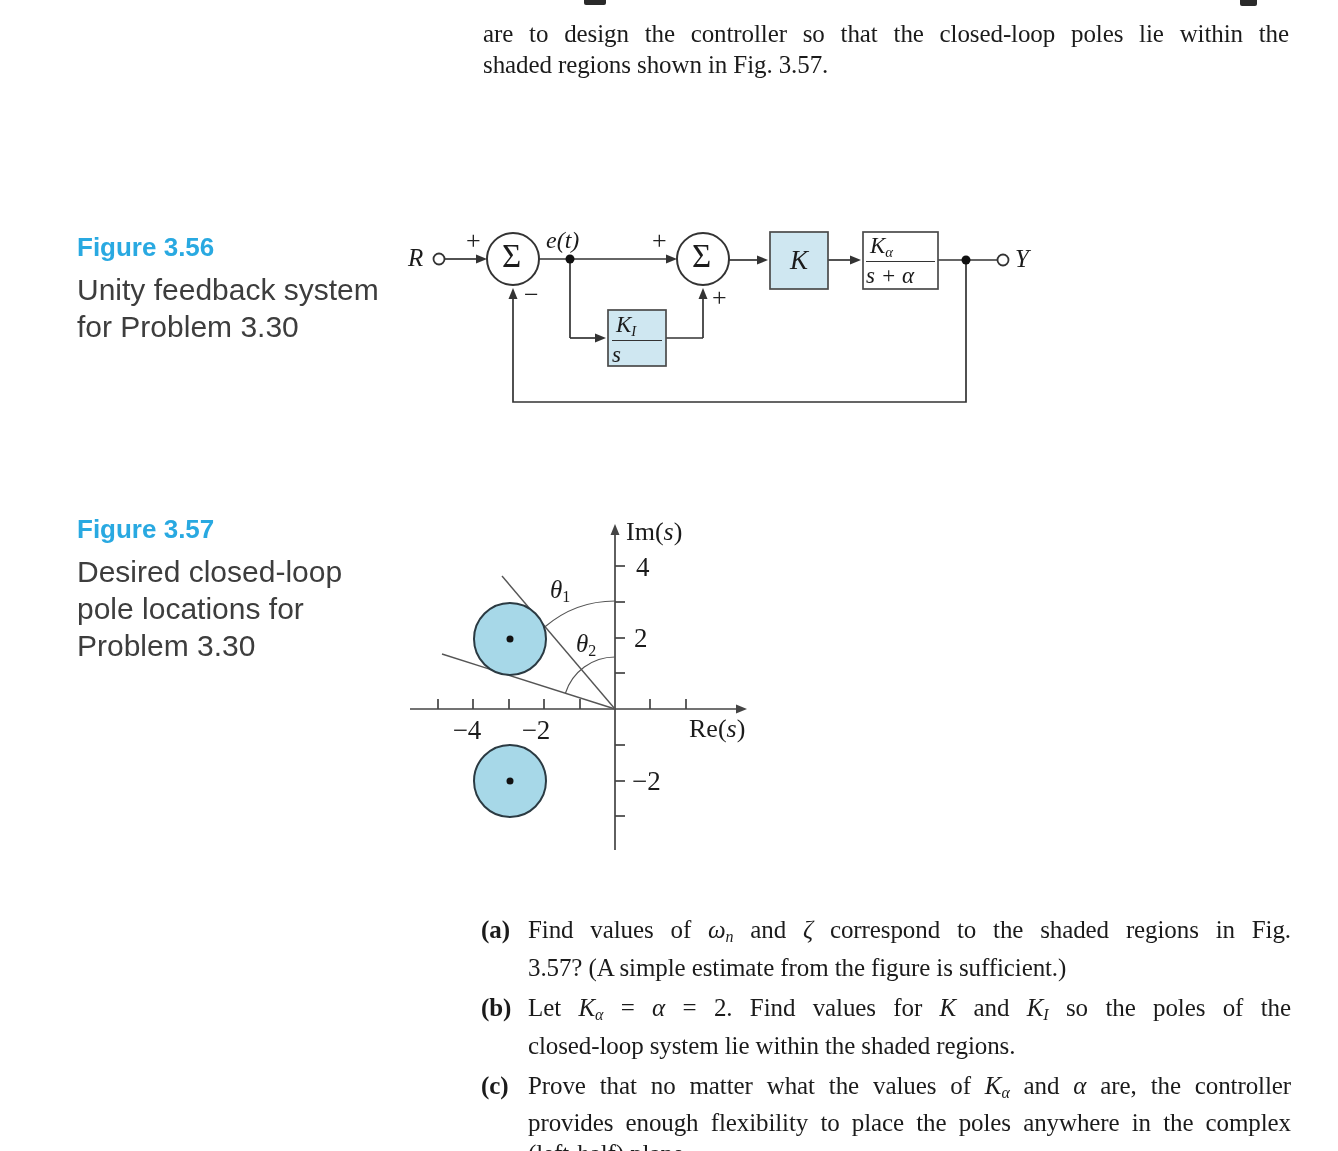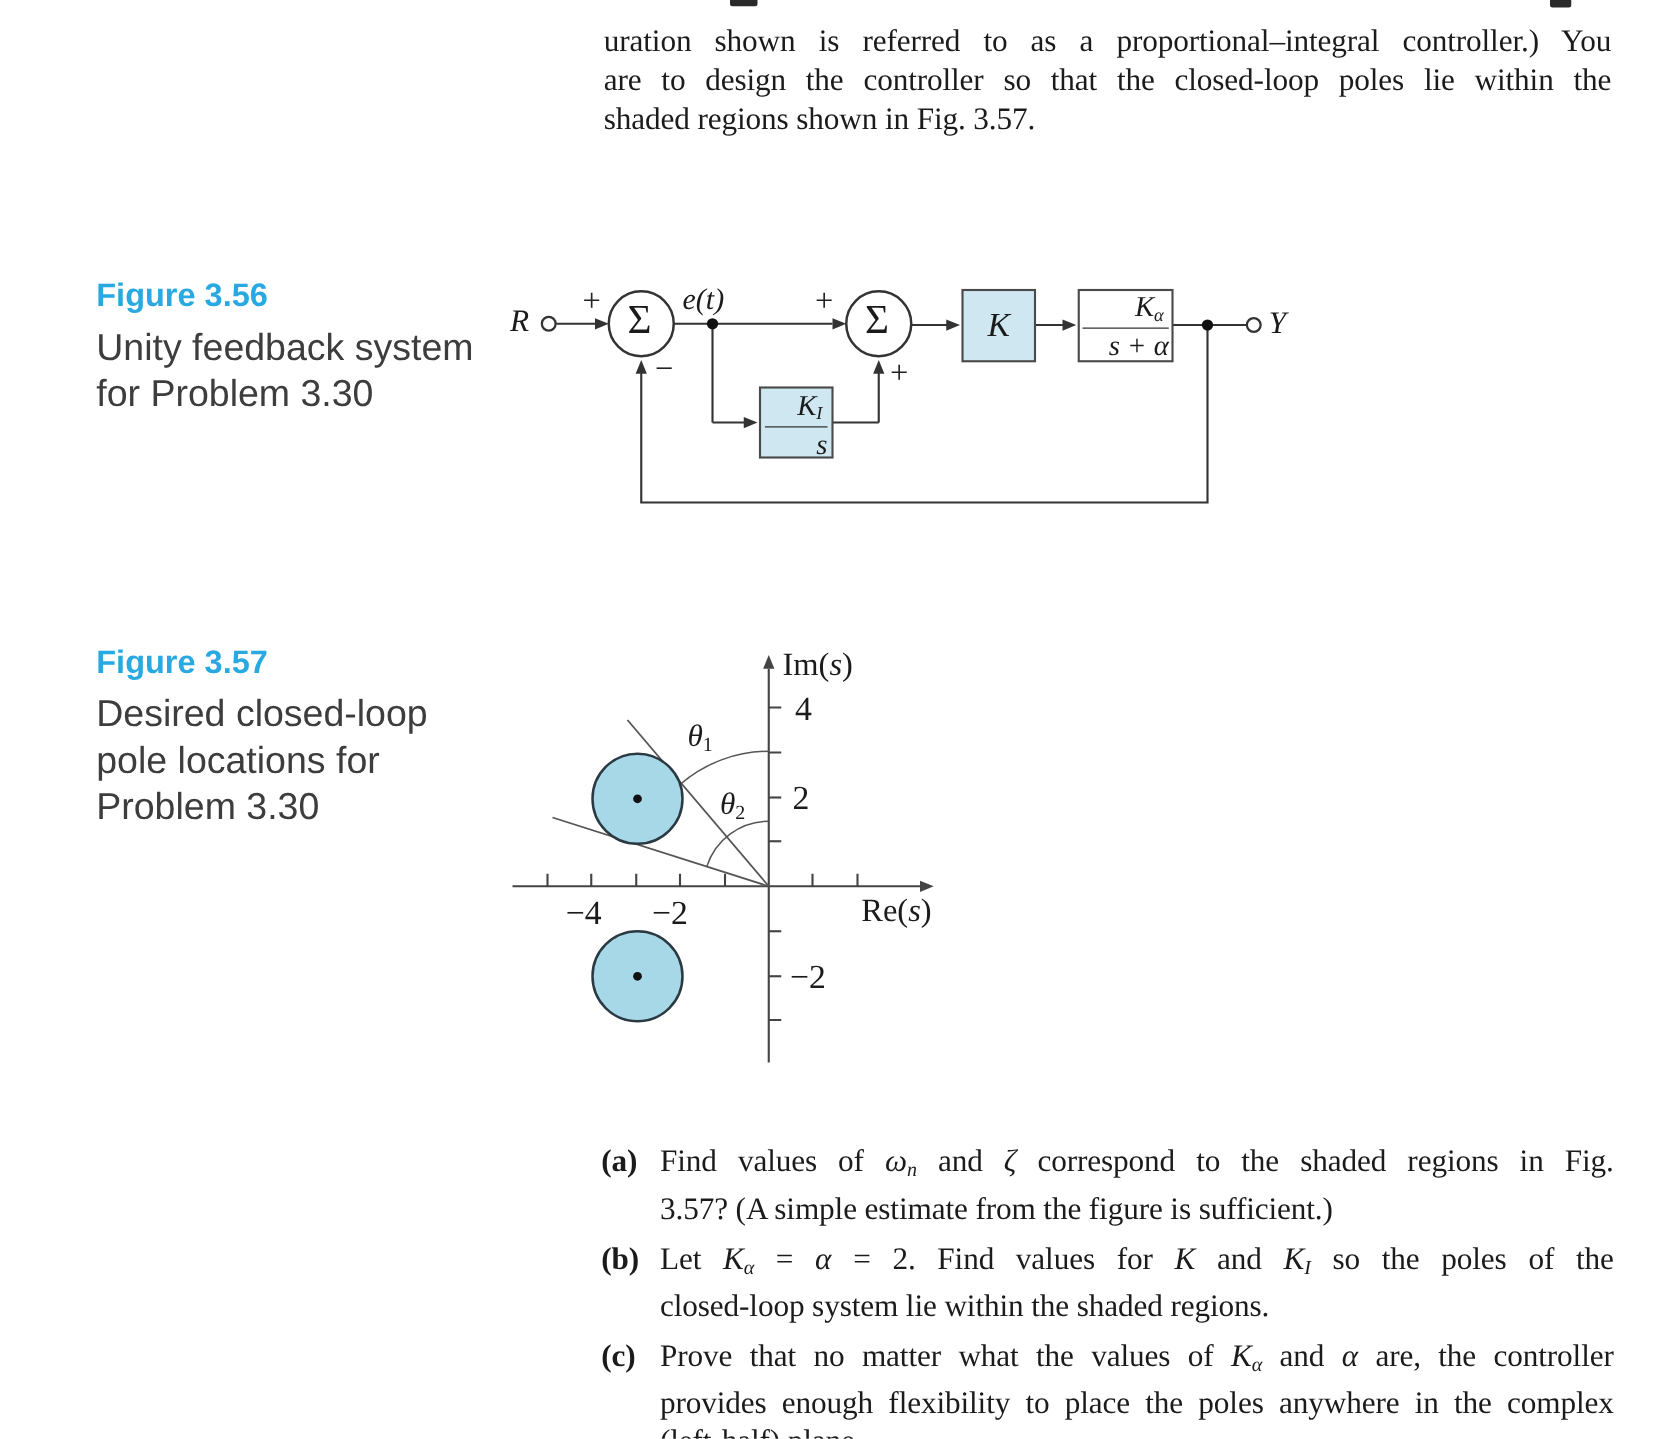--- a/index.html
+++ b/index.html
@@ -18,47 +18,46 @@
   
   .figcap{position:absolute;left:77px;font-family:"Liberation Sans",sans-serif;}
   .figlabel{font-size:26px;font-weight:bold;color:#29a9e1;line-height:30px;margin-bottom:9px;}
   .capline{font-size:30px;color:#3d3d3d;line-height:37px;}
   
   .figwrap{position:absolute;}
   .figwrap span{position:absolute;white-space:nowrap;}
   .dlabel{font-size:25px;}
   .sign{font-size:26px;color:#222;}
   .sigma{font-size:33px;}
-  .frac{position:absolute;text-align:right;font-size:23px;line-height:1.12;}
+  .frac{position:absolute;text-align:left;font-size:23px;line-height:1.12;}
   .frac .num{border-bottom:1.7px solid #333;padding:0 4px 1px 4px;}
   .frac .den{padding-top:1px;}
   .ctr{display:flex;align-items:center;justify-content:center;}
   
   .problems{position:absolute;left:481px;top:914px;width:810px;
             font-size:25px;line-height:31px;letter-spacing:-0.1px;}
   .prob{position:relative;margin-bottom:9px;}
   .plabel{position:absolute;left:0;top:0;font-weight:bold;}
   .ptext{margin-left:47px;}
   svg{display:block;}
 </style>
 </head>
 <body>
 
 <div>
 
   <div class="frag" style="left:584px;width:22px;height:5px;"></div>
   <div class="frag" style="left:1240px;width:17px;height:6px;"></div>
 
   <div class="intro">
-    <div class="jline">uration shown is referred to as a proportional–integral controller.) You</div>
     <div class="jline">are to design the controller so that the closed-loop poles lie within the</div>
     <div>shaded regions shown in Fig. 3.57.</div>
   </div>
 
-  <div class="figcap" style="top:221px;">
+  <div class="figcap" style="top:232px;">
     <div class="figlabel">Figure 3.56</div>
     <div class="capline">Unity feedback system</div>
     <div class="capline">for Problem 3.30</div>
   </div>
 
   <div class="figwrap" style="left:400px;top:225px;width:660px;height:190px;">
     <svg width="660" height="190" viewBox="0 0 660 190">
       <g stroke="#333" stroke-width="1.7" fill="none">
         <path d="M45 34 H76"></path>
         <path d="M139 34 H266"></path>

